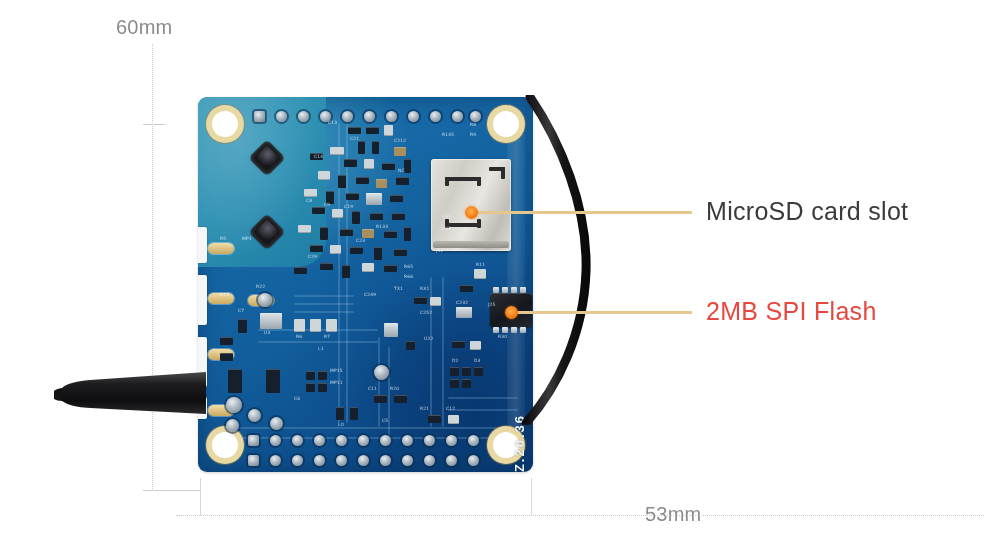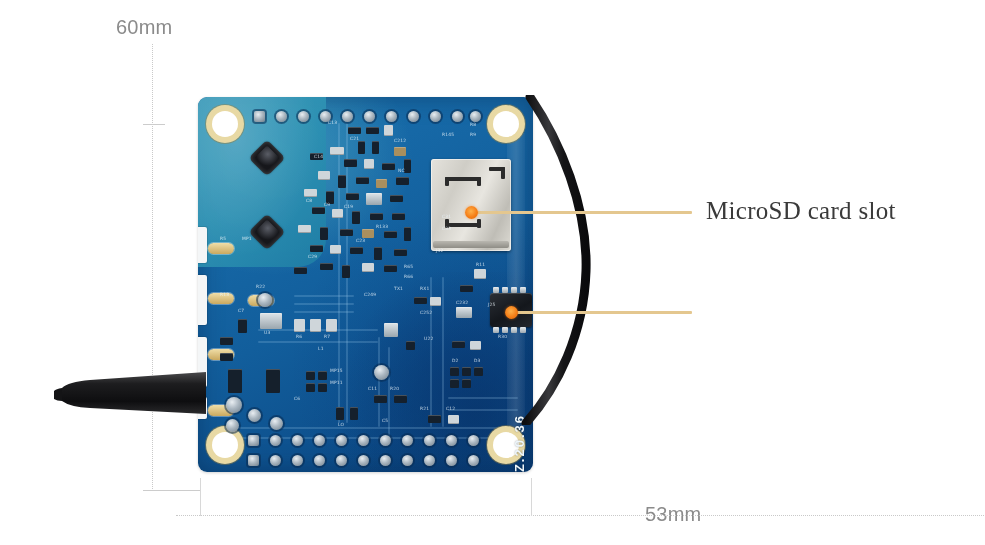--- a/index.html
+++ b/index.html
@@ -63,21 +63,21 @@
     border-radius: 50%;
     background: radial-gradient(circle at 45% 40%, #ffb14a 0%, #f57c15 58%, #e06b08 100%);
     box-shadow: 0 0 3px rgba(245,124,21,.55);
   }
   .callout {
     position: absolute;
     font-size: 25px;
     white-space: nowrap;
     letter-spacing: .3px;
   }
-  .callout.dark  { color: #3a3a3a; font-family: Liberation Serif, serif; }
+  .callout.dark  { color: #3a3a3a; }
   .callout.red   { color: #e8473f; }
 
   
   #pcb {
     position: absolute;
     left: 198px;
     top: 97px;
     width: 335px;
     height: 375px;
     border-radius: 9px;
@@ -580,14 +580,15 @@
     </defs>
     <path d="M30 2 C 60 46, 88 112, 86 176 C 84 238, 58 292, 26 328" fill="none" stroke="url(#cg2)" stroke-width="9" stroke-linecap="round"></path>
   </svg>
 
   <div class="leader" style="left:477px; top:211px; width:215px;"></div>
   <div class="leader-dot" style="left:465px; top:206px;"></div>
   <div class="callout dark" style="left:706px; top:197px;">MicroSD card slot</div>
 
   <div class="leader" style="left:517px; top:311px; width:175px;"></div>
   <div class="leader-dot" style="left:505px; top:306px;"></div>
+  <div class="callout red" style="left:706px; top:297px;">2MB SPI Flash</div>
 
 </div>
 
 </body></html>

